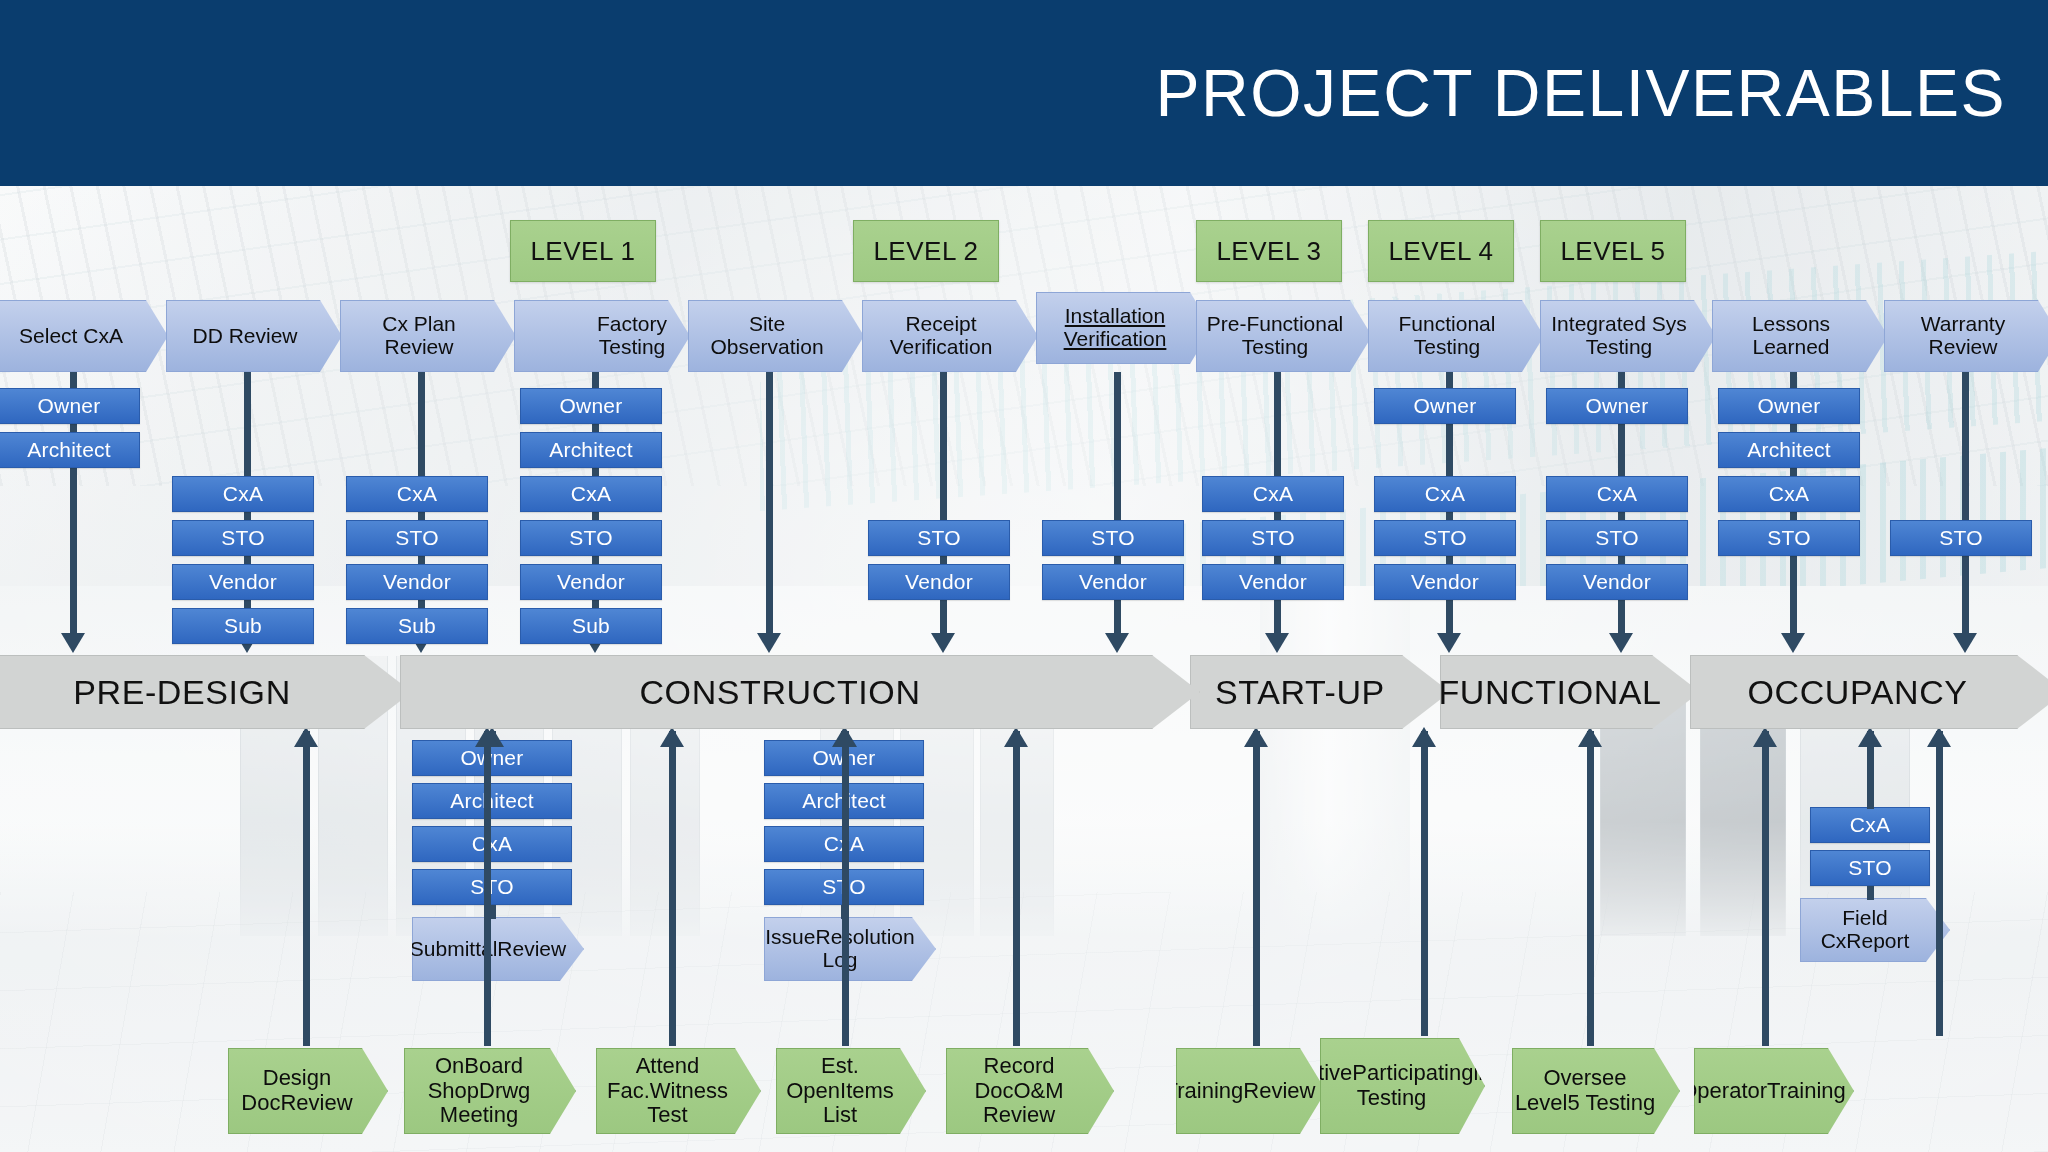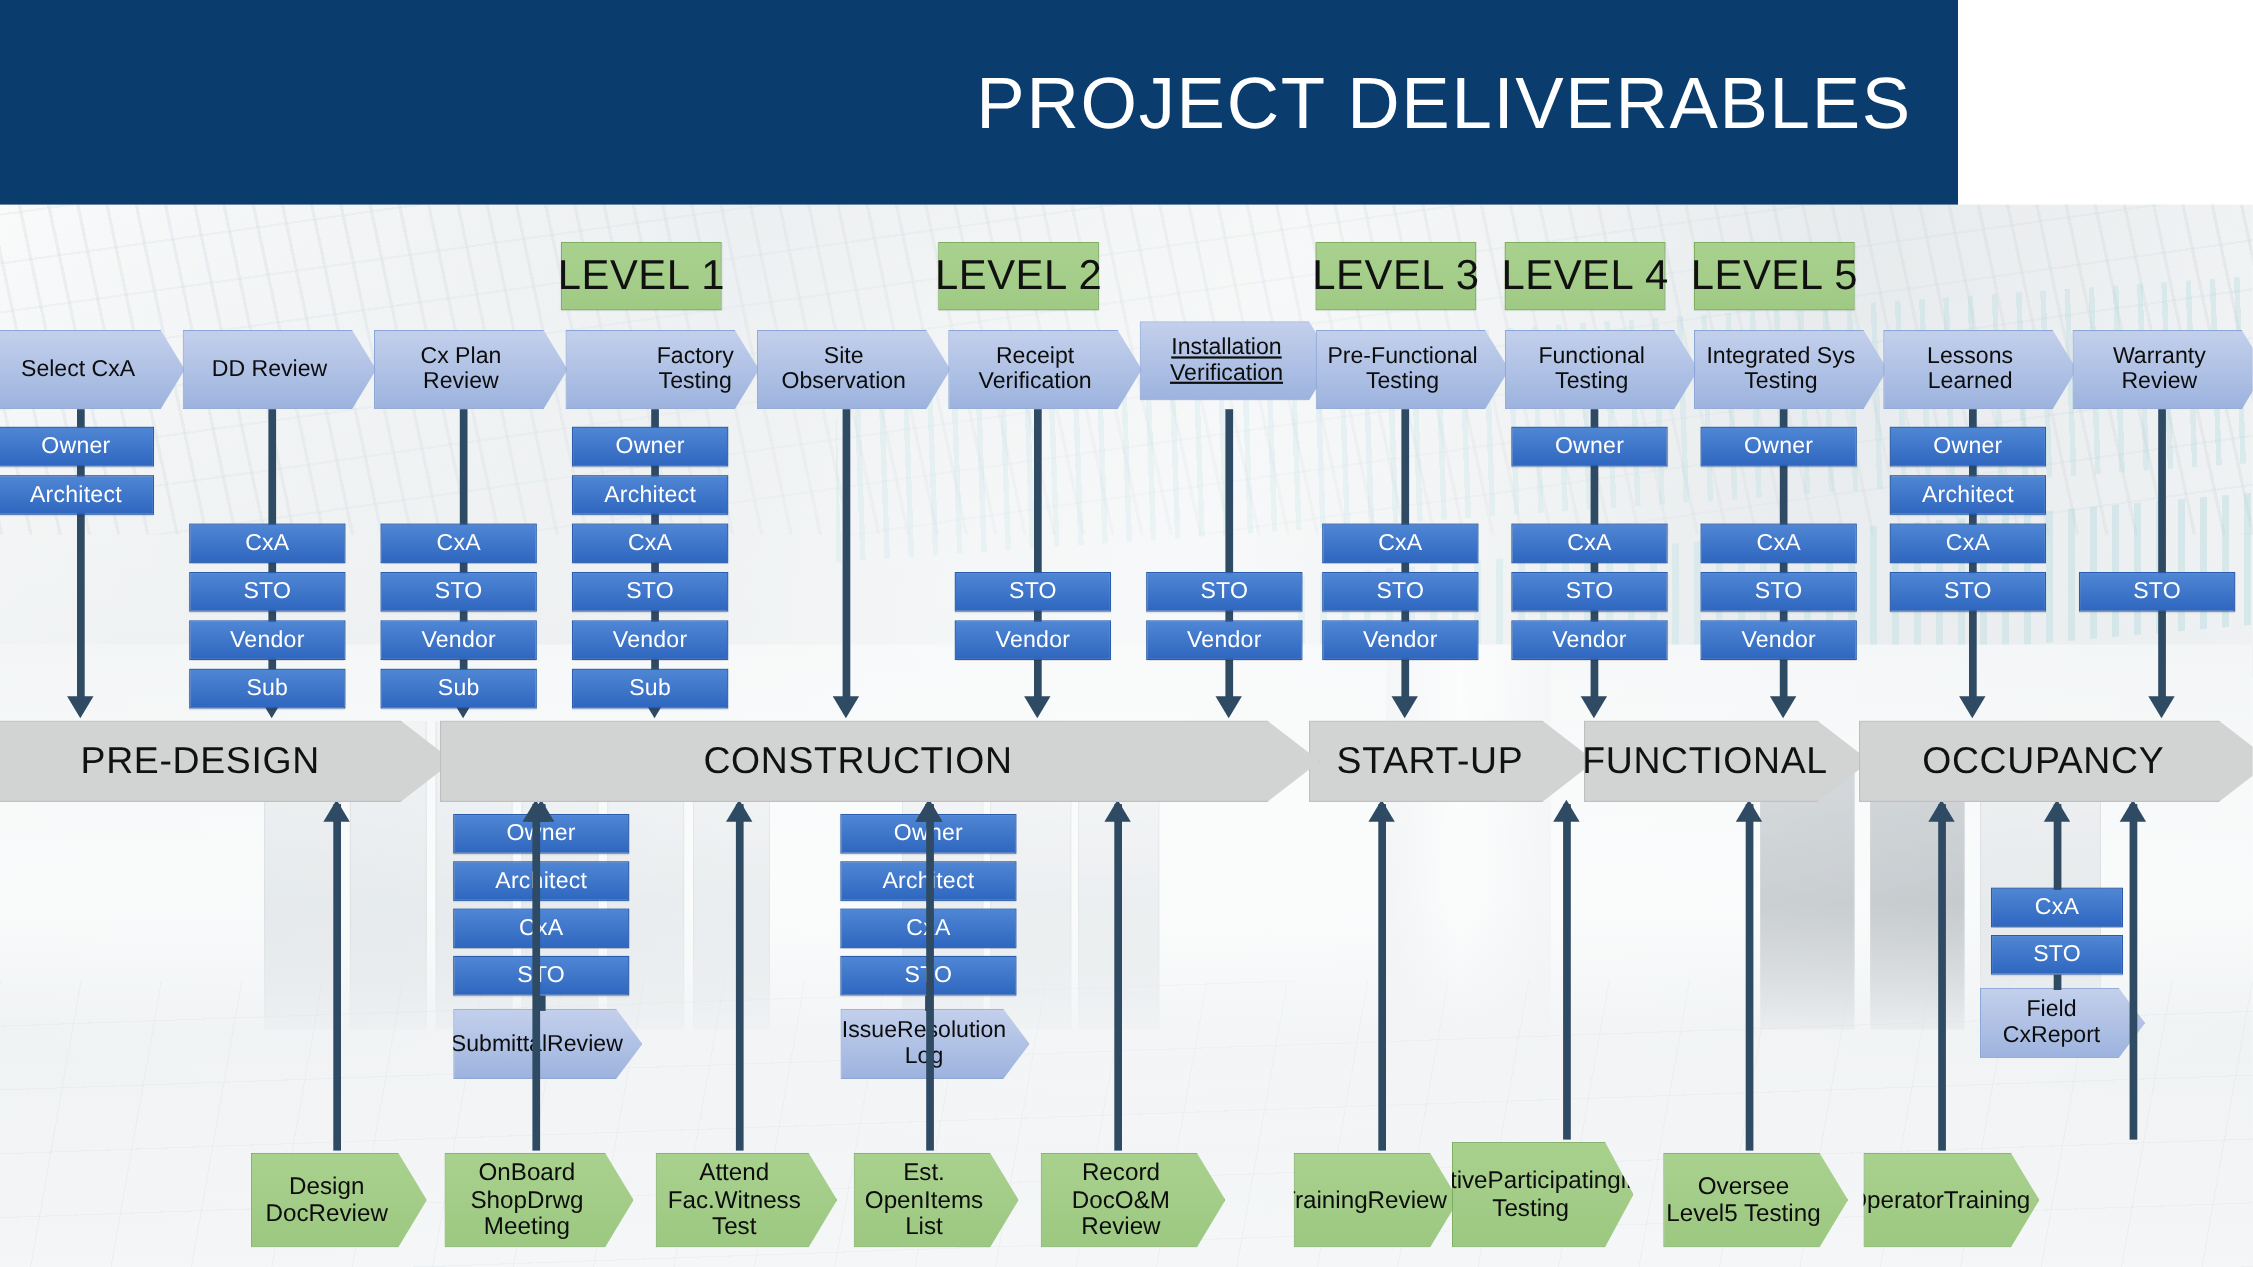--- a/index.html
+++ b/index.html
@@ -82,41 +82,41 @@
   #bg-photo .vignette {
     position:absolute; inset:0;
     background: radial-gradient(ellipse at 50% 40%, rgba(255,255,255,.55) 0%, rgba(255,255,255,.12) 60%, rgba(255,255,255,0) 100%);
   }
   #bg-photo .wash {
     position:absolute; inset:0; background: rgba(255,255,255,.42);
   }
 
   
   #header {
-    position: absolute; left:0; top:0; width:1780px; height:186px;
+    position: absolute; left:0; top:0; width:2048px; height:186px;
     background: #0a3d6e;
     z-index: 5;
   }
   #header .title {
     position:absolute; right:42px; top:50%; transform:translateY(-50%);
     color:#ffffff; font-size:66px; letter-spacing:1.5px;
     font-weight:400; white-space:nowrap;
   }
 
   
   .layer { position:absolute; left:0; top:0; width:2048px; height:1152px; z-index:3; }
 
   
   .level-badge {
     position:absolute;
     height:62px;
     background: linear-gradient(180deg,#a9d18e,#9fca84);
     border:1px solid #7fae63;
     display:flex; align-items:center; justify-content:center;
-    color:#111; font-size:38px; letter-spacing:.5px; white-space:nowrap;
+    color:#111; font-size:26px; letter-spacing:.5px; white-space:nowrap;
     box-shadow: 0 1px 2px rgba(0,0,0,.12);
   }
 
   
   .chevron {
     position:absolute;
     height:72px;
     background: linear-gradient(180deg,#c3d0ec,#9db3de);
     border:1px solid #8ea6d6;
     clip-path: polygon(0 0, calc(100% - 22px) 0, 100% 50%, calc(100% - 22px) 100%, 0 100%);

